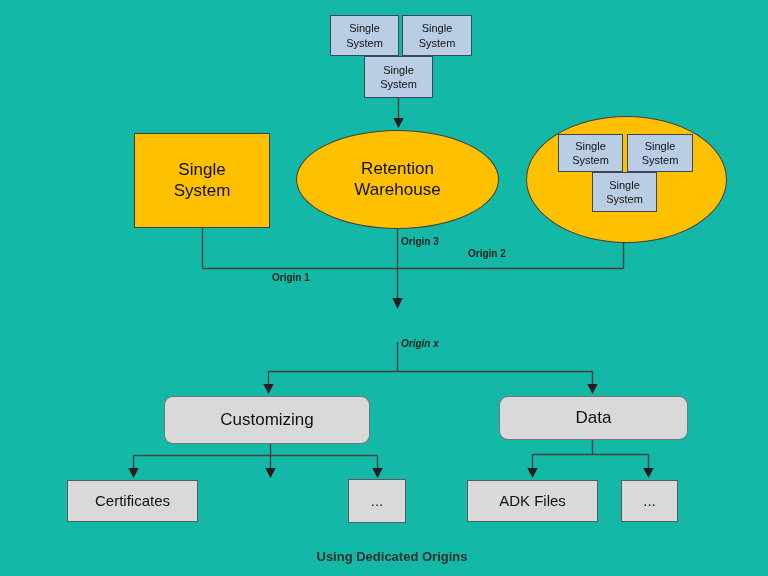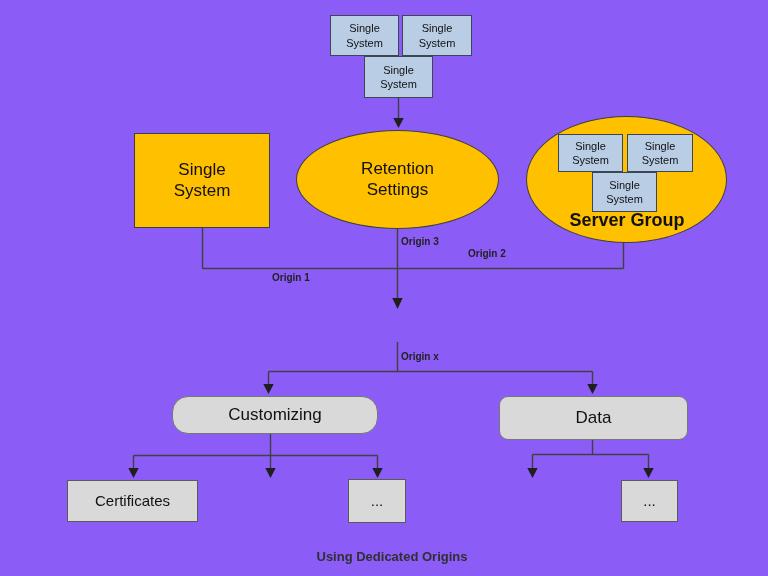--- a/index.html
+++ b/index.html
@@ -1,17 +1,17 @@
 <!DOCTYPE html>
 <html style="--gold: #FFC000; --blue: #B9CDE5; --gray: #D9D9D9; --line: #404040; --arrow: #1f1f1f;"><head>
 <meta charset="utf-8">
 <style>
   html,body{margin:0;padding:0;background:#ffffff;}
   #canvas{
-    position:relative;width:768px;height:576px;background:#8b5cf6;overflow:hidden;
+    position:relative;width:768px;height:576px;background:#14b8a6;overflow:hidden;
     font-family:"Liberation Sans","DejaVu Sans",sans-serif;color:#111;
   }
   #connectors{position:absolute;left:0;top:0;z-index:1;pointer-events:none;}
   .node{
     position:absolute;z-index:2;display:flex;align-items:center;justify-content:center;
     text-align:center;box-sizing:border-box;line-height:1.22;
   }
   .box-blue{background:var(--blue);border:1.5px solid #3c4756;}
   .box-gold{background:var(--gold);border:1.6px solid #3f3f3f;}
   .ellipse-gold{background:var(--gold);border:1.6px solid #3f3f3f;border-radius:50%;}
@@ -85,52 +85,54 @@
   </div>
   <div class="node box-blue fs-small over" style="left:364px;top:56px;width:69px;height:42px;">
     <span class="lbl" style="width:48px;">Single System</span>
   </div>
 
   <div class="node box-gold fs-mid" style="left:134px;top:133px;width:136px;height:95px;">
     <span class="lbl" style="width:80px;">Single System</span>
   </div>
 
   <div class="node ellipse-gold fs-mid" style="left:296px;top:130px;width:203px;height:99px;">
-    <span class="lbl" style="width:120px;">Retention Settings</span>
+    <span class="lbl" style="width:120px;">Retention Warehouse</span>
   </div>
 
   <div class="node ellipse-gold" style="left:526px;top:116px;width:201px;height:127px;"></div>
   <div class="node box-blue fs-small over" style="left:558px;top:134px;width:65px;height:38px;">
     <span class="lbl" style="width:48px;">Single System</span>
   </div>
   <div class="node box-blue fs-small over" style="left:627px;top:134px;width:66px;height:38px;">
     <span class="lbl" style="width:48px;">Single System</span>
   </div>
   <div class="node box-blue fs-small over" style="left:592px;top:172px;width:65px;height:40px;">
     <span class="lbl" style="width:48px;">Single System</span>
   </div>
-  <div class="node sg-title" style="left:527px;top:209px;width:200px;height:24px;">Server Group</div>
 
 
-  <div class="node pill fs-mid" style="left:172px;top:396px;width:206px;height:38px;border-radius:16px;">
+  <div class="node pill fs-mid" style="left:164px;top:396px;width:206px;height:48px;">
     <span class="lbl">Customizing</span>
   </div>
   <div class="node pill fs-mid" style="left:499px;top:396px;width:189px;height:44px;">
     <span class="lbl">Data</span>
   </div>
 
   <div class="node sq fs-bottom" style="left:67px;top:480px;width:131px;height:42px;">
     <span class="lbl">Certificates</span>
   </div>
   <div class="node sq fs-bottom" style="left:348px;top:479px;width:58px;height:44px;">
     <span class="lbl">...</span>
   </div>
+  <div class="node sq fs-bottom" style="left:467px;top:480px;width:131px;height:42px;">
+    <span class="lbl">ADK Files</span>
+  </div>
   <div class="node sq fs-bottom" style="left:621px;top:480px;width:57px;height:42px;">
     <span class="lbl">...</span>
   </div>
 
   <span class="edge-label" style="left:272px;top:272px;">Origin 1</span>
   <span class="edge-label" style="left:468px;top:248px;">Origin 2</span>
   <span class="edge-label" style="left:401px;top:236px;">Origin 3</span>
-  <span class="edge-label" style="left:401px;top:351px;">Origin x</span>
+  <span class="edge-label" style="left:401px;top:338px;font-style:italic;">Origin x</span>
 
   <div class="caption">Using Dedicated Origins</div>
 </div>
 
 </body></html>

